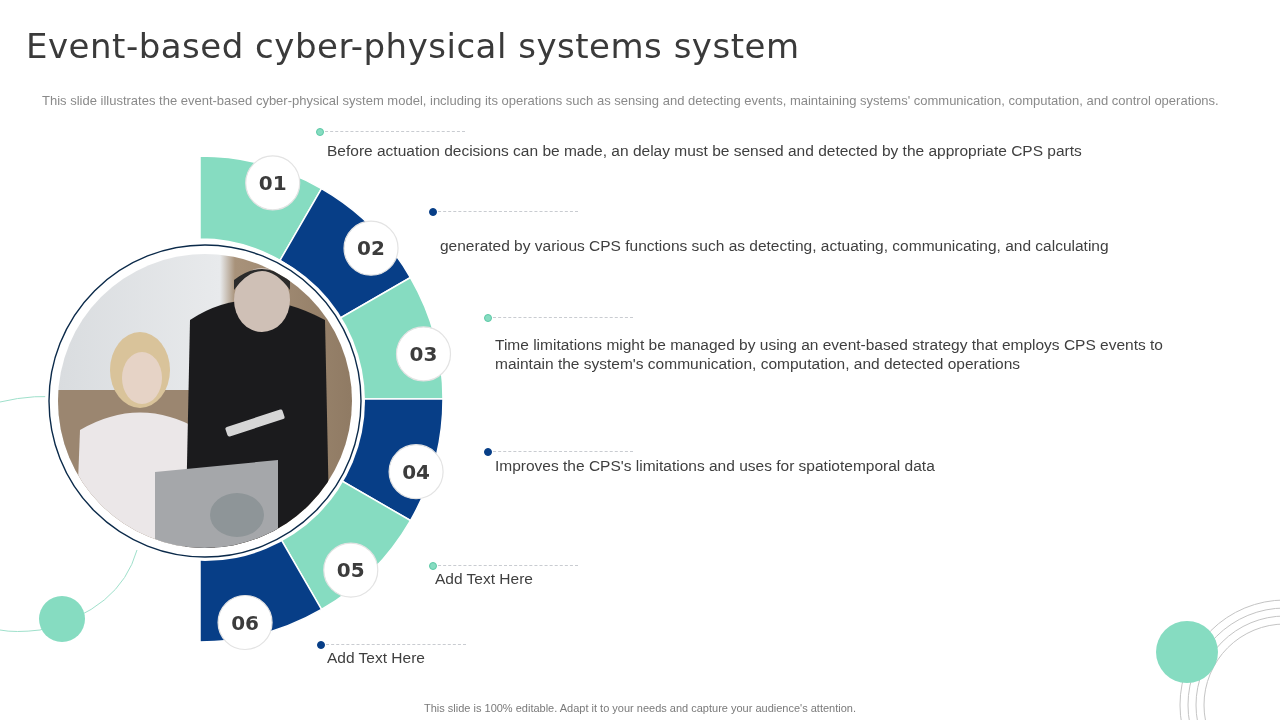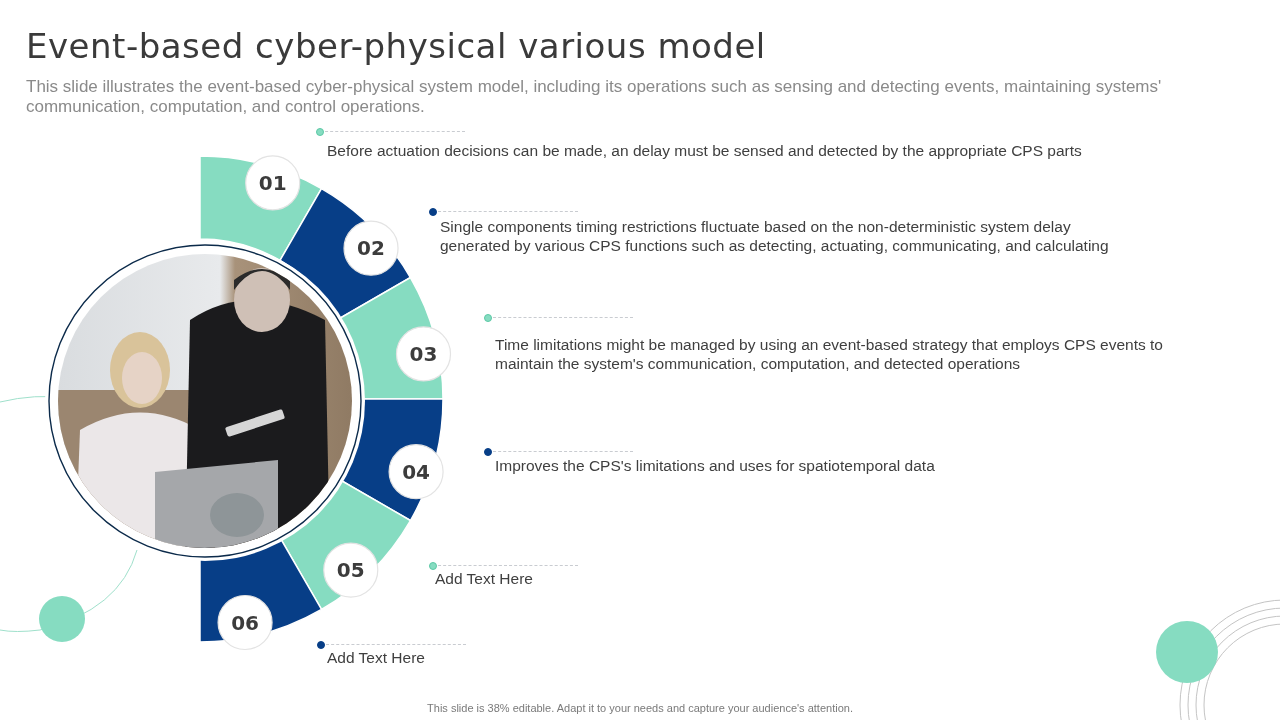--- a/index.html
+++ b/index.html
@@ -1,30 +1,30 @@
 <!DOCTYPE html>
 <html><head>
 <meta charset="utf-8">
 <style>
   html, body { margin:0; padding:0; }
   body { width:1280px; height:720px; background:#ffffff; position:relative; overflow:hidden; font-family:"Liberation Sans", sans-serif; }
   .title { position:absolute; left:26px; top:26px; font-family:"DejaVu Sans", sans-serif; font-size:34px; color:#3a3a3a; letter-spacing:0.5px; margin:0; font-weight:normal; }
-  .subtitle { position:absolute; left:26px; top:77px; font-size:17px; color:#8a8a8a; margin:0; }
+  .subtitle { position:absolute; left:26px; top:77px; font-size:13px; color:#8a8a8a; margin:16px; }
   .footer { position:absolute; left:0; width:1280px; top:702px; text-align:center; font-size:11px; color:#7a7a7a; }
   svg.main { position:absolute; left:0; top:0; }
   .badge-num { font-family:"DejaVu Sans", sans-serif; font-weight:bold; font-size:20px; fill:#3c3c3c; }
   .item { position:absolute; }
   .item .connector { position:absolute; left:0; top:0; height:1px; border-top:1px dashed #c9ccd1; }
   .item .dot { position:absolute; left:-4px; top:-3px; width:6px; height:6px; border-radius:50%; }
   .item .text { position:absolute; left:7px; top:10px; font-size:15.5px; color:#3f3f3f; line-height:19px; white-space:nowrap; }
 </style>
 </head>
 <body>
 
-<h1 class="title">Event-based cyber-physical various model</h1>
+<h1 class="title">Event-based cyber-physical systems system</h1>
 <p class="subtitle">This slide illustrates the event-based cyber-physical system model, including its operations such as sensing and detecting events, maintaining systems' communication, computation, and control operations.</p>
 
 <svg class="main" width="1280" height="720" viewBox="0 0 1280 720">
   <defs>
     <clipPath id="photoClip">
         <circle cx="205" cy="401" r="147"></circle>
       </clipPath>
     <linearGradient id="wallGrad" x1="0" y1="0" x2="1" y2="0">
       <stop offset="0" stop-color="#d9dcdf"></stop>
       <stop offset="0.55" stop-color="#e8eaec"></stop>
@@ -107,21 +107,21 @@
 
 <div class="item" style="left:320px; top:131px;">
   <span class="connector" style="width:145px;"></span>
   <span class="dot" style="background:#86dcc1; border:1px solid #5cc9a6;"></span>
   <div class="text"><span>Before actuation  decisions can be made, an delay must be sensed and detected by the appropriate CPS parts</span></div>
 </div>
 
 <div class="item" style="left:433px; top:211px;">
   <span class="connector" style="width:145px;"></span>
   <span class="dot" style="background:#073e87; border:1px solid #073e87;"></span>
-  <div class="text" style="top:6px;"><span>Single components timing restrictions fluctuate based on the non-deterministic system delay</span><br><span>generated by various CPS functions such as detecting, actuating, communicating, and calculating</span></div>
+  <div class="text" style="top:6px;"><br><span>generated by various CPS functions such as detecting, actuating, communicating, and calculating</span></div>
 </div>
 
 <div class="item" style="left:488px; top:317px;">
   <span class="connector" style="width:145px;"></span>
   <span class="dot" style="background:#86dcc1; border:1px solid #5cc9a6;"></span>
   <div class="text" style="top:18px;"><span>Time limitations might be managed by using an event-based strategy that employs CPS events to</span><br><span>maintain the system's communication, computation, and detected operations</span></div>
 </div>
 
 <div class="item" style="left:488px; top:451px;">
   <span class="connector" style="width:145px;"></span>
@@ -134,13 +134,13 @@
   <span class="dot" style="background:#86dcc1; border:1px solid #5cc9a6;"></span>
   <div class="text" style="left:2px; top:4px;"><span>Add Text Here</span></div>
 </div>
 
 <div class="item" style="left:321px; top:644px;">
   <span class="connector" style="width:145px;"></span>
   <span class="dot" style="background:#073e87; border:1px solid #073e87;"></span>
   <div class="text" style="left:6px; top:4px;"><span>Add Text Here</span></div>
 </div>
 
-<div class="footer">This slide is 38% editable. Adapt it to your needs and capture your audience's attention.</div>
+<div class="footer">This slide is 100% editable. Adapt it to your needs and capture your audience's attention.</div>
 
 </body></html>

